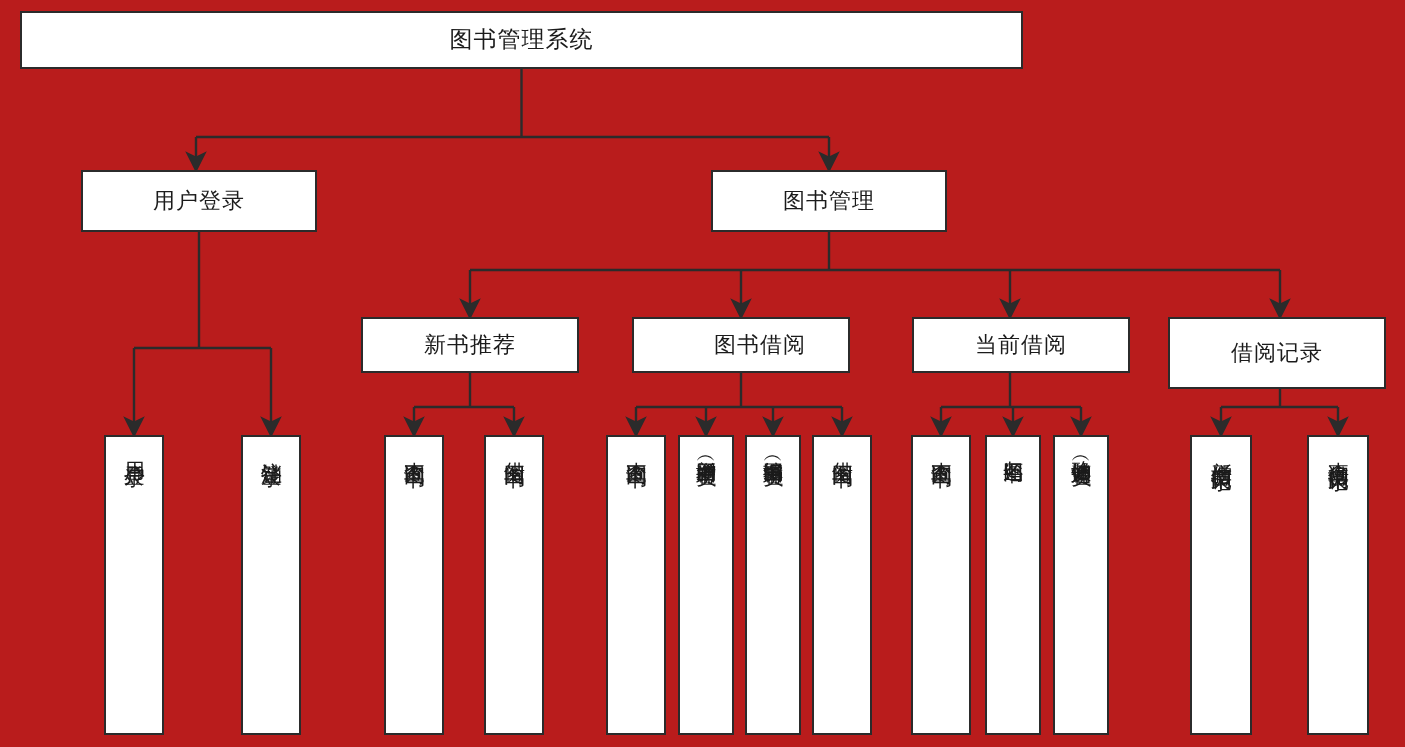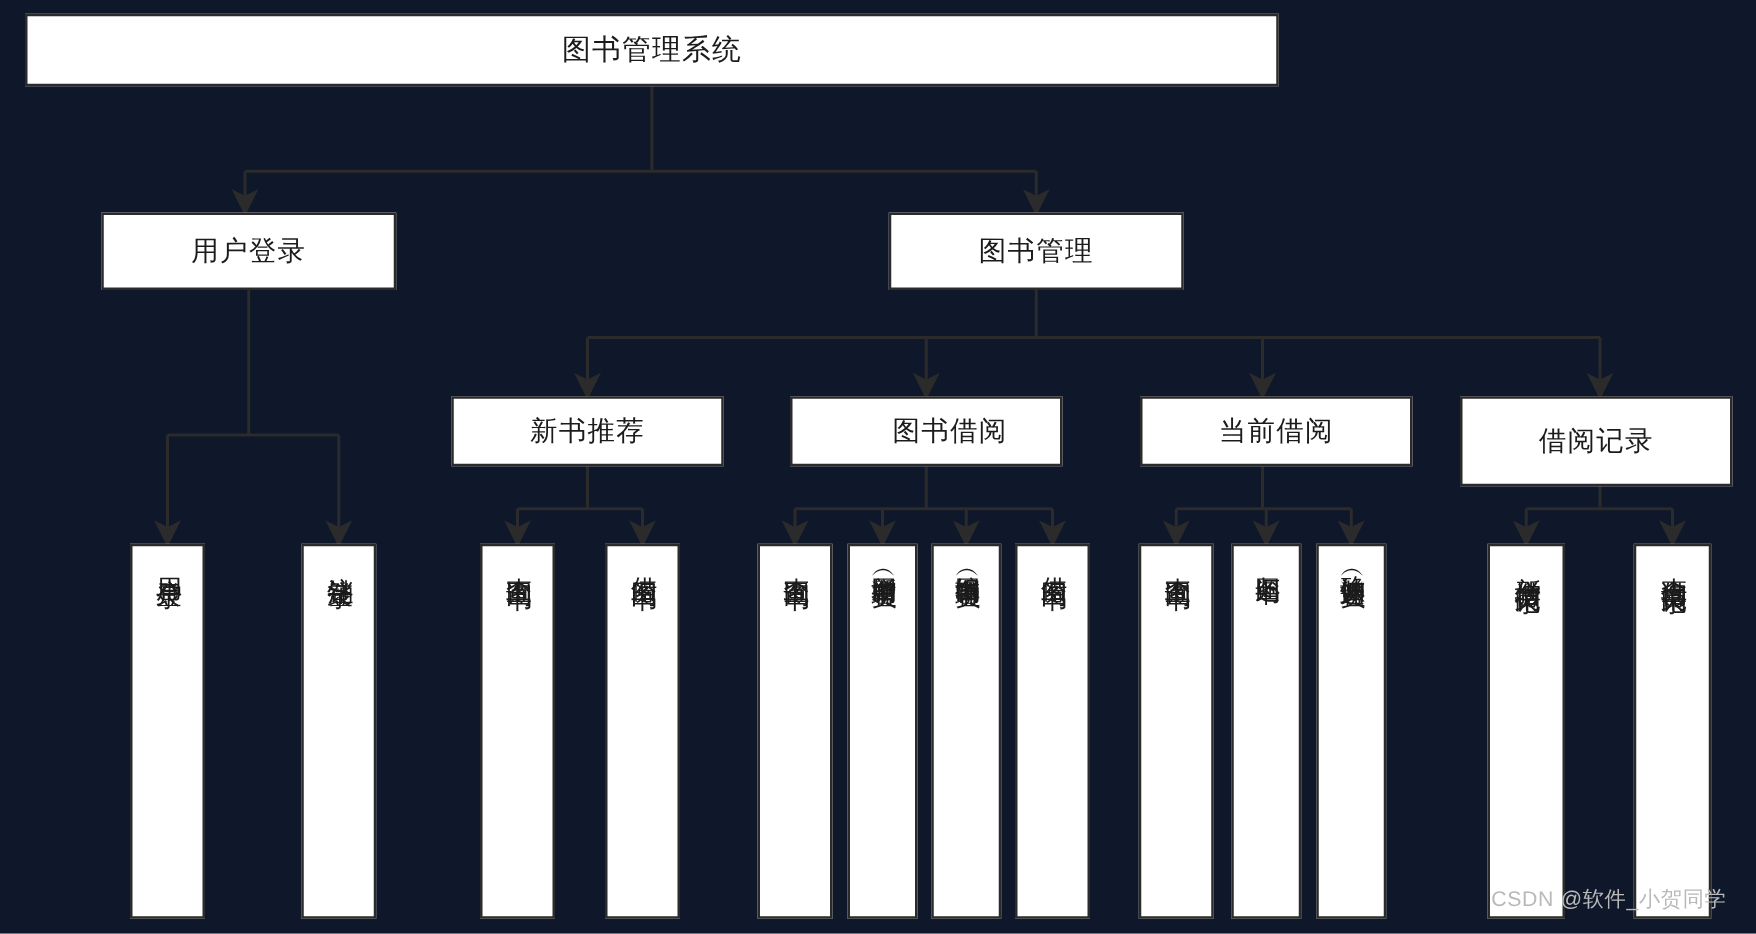--- a/index.html
+++ b/index.html
@@ -7,21 +7,21 @@
     padding: 0;
     background: #ffffff;
   }
   body {
     font-family: "Liberation Sans", "DejaVu Sans", sans-serif;
   }
   #canvas {
     position: relative;
     width: 1405px;
     height: 747px;
-    background: #0f172a;
+    background: #b91c1c;
     overflow: hidden;
   }
   #wires {
     position: absolute;
     left: 0;
     top: 0;
     width: 1405px;
     height: 747px;
     pointer-events: none;
   }
@@ -185,15 +185,14 @@
     <span class="vtext">确认归还（管理员）</span>
   </div>
 
   <div class="node vert" style="left:1190px; top:435px; width:62px; height:300px;">
     <span class="vtext">新增借阅记录</span>
   </div>
   <div class="node vert" style="left:1307px; top:435px; width:62px; height:300px;">
     <span class="vtext">查询借阅记录</span>
   </div>
 
-  <div class="watermark" style="left:1193px; top:708px;">CSDN @软件_小贺同学</div>
 
 </div>
 
 </body></html>

